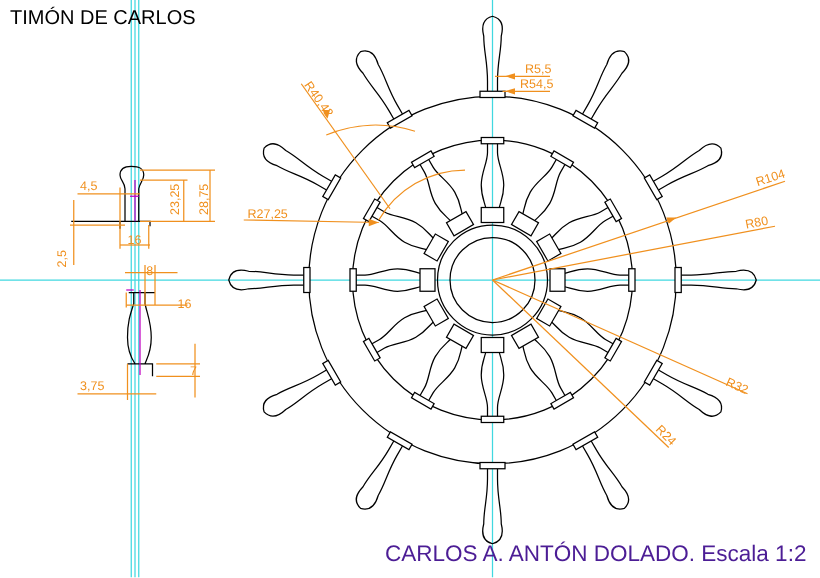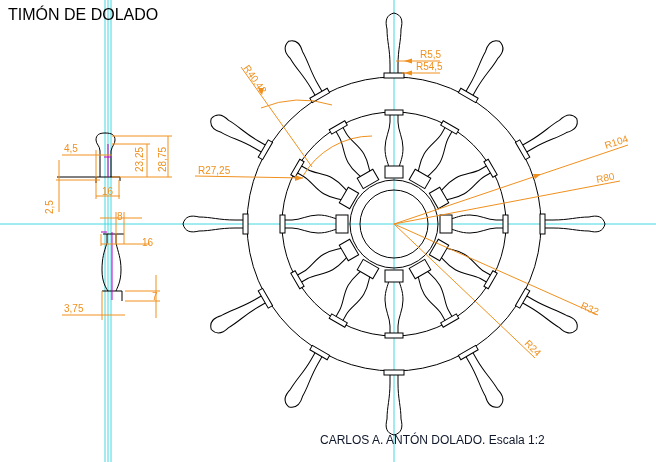--- a/index.html
+++ b/index.html
@@ -1,19 +1,19 @@
 <!DOCTYPE html>
 <html><head>
 <meta charset="utf-8">
 <style>
   html,body{margin:0;padding:0;background:#ffffff;}
   body{width:656px;height:462px;position:relative;overflow:hidden;font-family:"Liberation Sans",sans-serif;}
   #drawing{position:absolute;left:0;top:0;width:656px;height:462px;}
   .title{position:absolute;left:8px;top:6px;font-size:16px;color:#000;white-space:nowrap;}
-  .footer{position:absolute;left:320px;top:433px;font-size:12px;color:#0f172a;white-space:nowrap;}
+  .footer{position:absolute;left:308px;top:433px;font-size:18px;color:#4c1d95;white-space:nowrap;}
   .dimtxt{font-family:"Liberation Sans",sans-serif;font-size:10px;}
 </style>
 </head>
 <body>
 
 <svg id="drawing" viewBox="0 0 656 462" xmlns="http://www.w3.org/2000/svg">
   <defs>
     <g id="spoke-out">
 
       <path d="M-4,-4 L-4,-12 C-4,-28 -7,-36 -7,-48 C-9,-56 -8,-62 0,-64 C8,-62 9,-56 7,-48 C7,-36 4,-28 4,-12 L4,-4" fill="none" stroke="#000" stroke-width="1"></path>
@@ -149,14 +149,14 @@
     <line x1="102" y1="291" x2="102" y2="320"></line>
   </g>
   <g class="dimtxt" fill="#f0901e">
     <text x="117" y="220">8</text>
     <text x="142" y="246">16</text>
     <text x="152" y="300">7</text>
     <text x="64" y="312">3,75</text>
   </g>
 </svg>
 
-<div class="title">TIMÓN DE DOLADO</div>
+<div class="title">TIMÓN DE CARLOS</div>
 <div class="footer">CARLOS A. ANTÓN DOLADO. Escala 1:2</div>
 
 </body></html>

